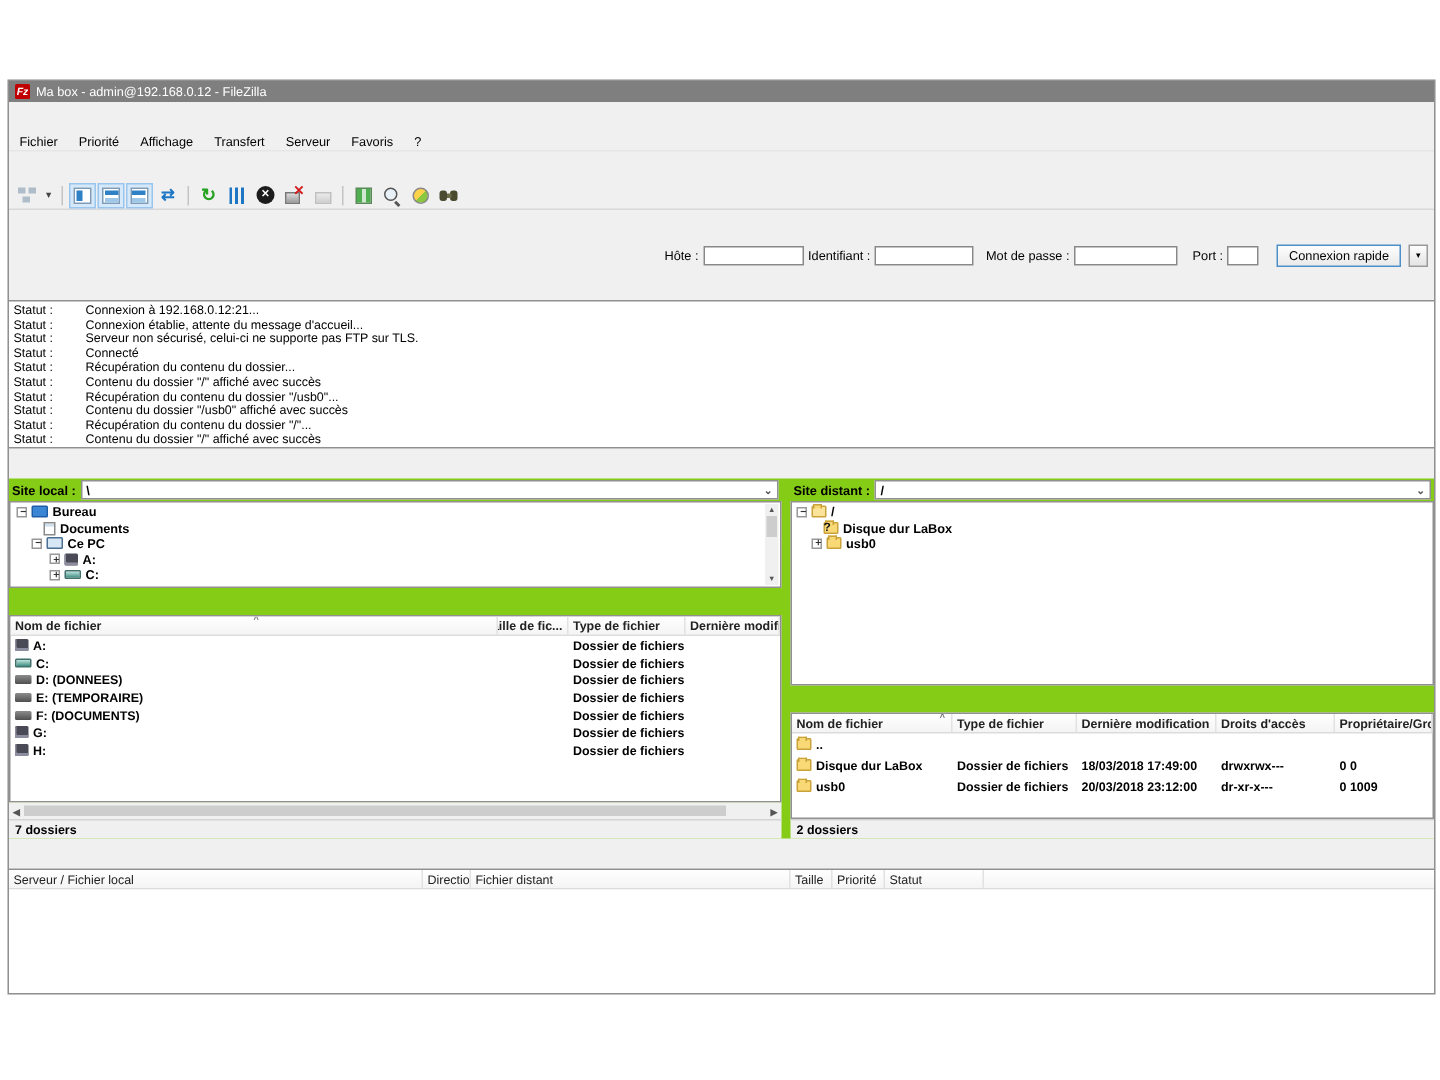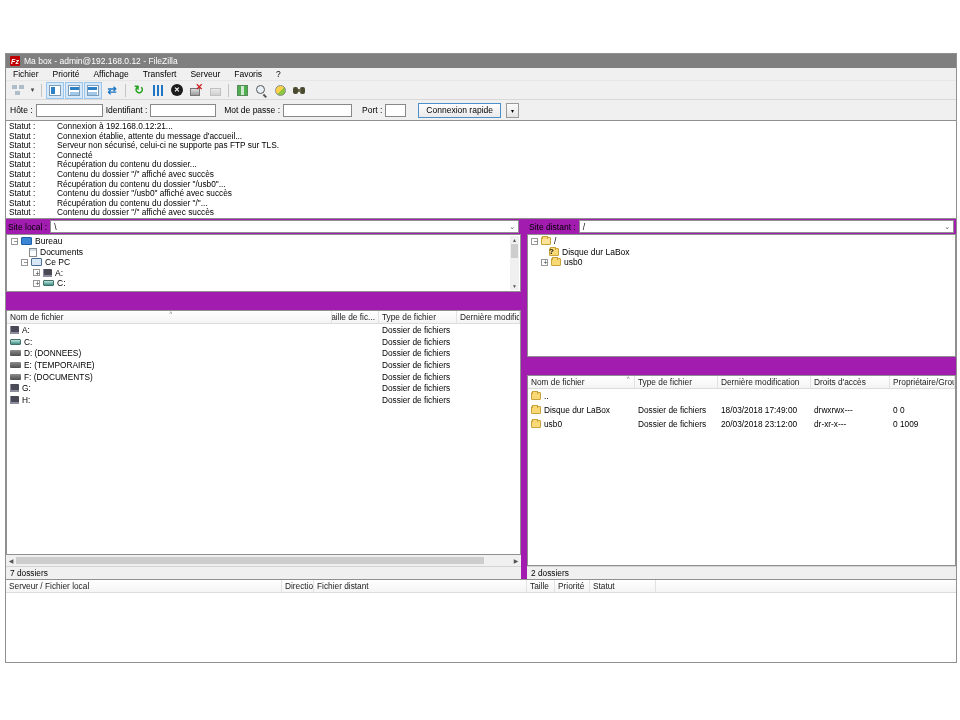--- a/index.html
+++ b/index.html
@@ -5,21 +5,21 @@
   * { box-sizing: border-box; }
   html,body { margin:0; padding:0; }
   body {
     width:960px; height:720px; background:#ffffff; position:relative;
     font-family:"Liberation Sans", sans-serif; color:#000;
     -webkit-font-smoothing:antialiased; overflow:hidden;
   }
   .window {
     position:absolute; left:5px; top:53px; width:952px; height:610px;
     border:1px solid #909090; background:#f0f0f0;
-    display:flex; flex-direction:column; font-size:8.5px;
+    display:flex; flex-direction:column; font-size:8.5px;gap:20px;
   }
   
   .titlebar { height:14px; background:#7f7f7f; color:#fff; display:flex; align-items:center; gap:4px; padding:0 4px; flex:none; }
   .app-icon { width:10px; height:10px; background:#c00000; color:#fff; border-radius:1px; font-size:7px; font-weight:bold; display:flex; align-items:center; justify-content:center; font-style:italic; flex:none; }
   .title-text { font-size:8.5px; white-space:nowrap; }
   
   .menubar { height:13px; display:flex; align-items:center; background:#f0f0f0; flex:none; border-bottom:1px solid #e6e6e6; }
   .menu-item { padding:0 7px; font-size:8.5px; cursor:default; }
   
   .toolbar { height:19px; display:flex; align-items:center; padding:0 3px; gap:1px; flex:none; border-bottom:1px solid #d8d8d8; }
@@ -51,33 +51,33 @@
   .g-reco::before { content:""; position:absolute; left:1px; top:3px; width:9px; height:6px; background:linear-gradient(#e6e6e6,#b5b5b5); border:1px solid #999; }
   .g-filter { width:11px; height:11px; position:relative; background:linear-gradient(90deg,#4fae4f 0 3px,#cfe7cf 3px 6px,#4fae4f 6px 9px); border:1px solid #5a8a5a; }
   .g-compare { width:12px; height:12px; position:relative; }
   .g-compare::before { content:""; position:absolute; left:1px; top:1px; width:7px; height:7px; border:1.5px solid #555; border-radius:50%; background:#e8f1f8; }
   .g-compare::after { content:""; position:absolute; right:0; bottom:0; width:4px; height:1.5px; background:#555; transform:rotate(45deg); }
   .g-sync { width:11px; height:11px; border-radius:50%; border:1px solid #888; background:linear-gradient(135deg,#ffd24a 50%,#8dc63f 50%); }
   .g-find { width:13px; height:9px; position:relative; }
   .g-find::before { content:""; position:absolute; left:0; top:1px; width:5px; height:7px; background:#4a4a30; border-radius:2px; box-shadow:7px 0 0 #4a4a30; }
   .g-find::after { content:""; position:absolute; left:5px; top:3px; width:3px; height:3px; background:#6b6b4a; }
   
-  .quickbar { height:20px; display:flex; align-items:center; padding:0 4px; flex:none; gap:3px; }
+  .quickbar { height:20px; display:flex; align-items:center; padding:0 4px; flex:none; gap:3px;justify-content:flex-end; }
   .qlabel { font-size:8.5px; white-space:nowrap; }
   .qinput { height:13px; border:1px solid #888; background:#fff; font-size:8.5px; padding:0 2px; font-family:"Liberation Sans", sans-serif; }
   .w-host { width:67px; } .w-user { width:66px; margin-right:5px; } .w-pass { width:69px; margin-right:7px; } .w-port { width:21px; margin-right:9px; }
   .qc-btn { height:15px; border:1px solid #4d90c9; background:linear-gradient(#fdfdfd,#eaeaea); font-size:8.5px; padding:0 7px; font-family:"Liberation Sans", sans-serif; }
   .qc-drop { width:13px; height:15px; border:1px solid #9a9a9a; background:linear-gradient(#fdfdfd,#e4e4e4); font-size:6px; display:flex; align-items:center; justify-content:center; margin-left:2px; }
   .qc-drop::after { content:"▾"; }
   
   .log { height:99px; flex:none; background:#fff; border-top:1px solid #909090; border-bottom:1px solid #909090; overflow:hidden; padding:1px 0 0 3px; }
   .log-line { display:flex; line-height:9.6px; font-size:8.3px; }
   .log-label { width:48px; flex:none; }
   
-  .main { flex:1; position:relative; background:#a21caf; }
+  .main { flex:1; position:relative; background:#84cc16;font-weight:bold; }
   .pane { position:absolute; top:0; bottom:0; display:flex; flex-direction:column; }
   .pane-local { left:0; width:515px; }
   .pane-remote { left:521px; right:0; }
   .path-row { height:15px; flex:none; display:flex; align-items:center; gap:3px; padding:1px 2px; }
   .path-label { white-space:nowrap; font-size:8.5px; }
   .path-combo { flex:1; height:13px; border:1px solid #909090; background:#fff; display:flex; align-items:center; justify-content:space-between; padding:0 3px; font-size:8.5px; }
   .combo-arrow { font-size:7px; color:#555; }
   .combo-arrow::after { content:"⌄"; }
   .tree { flex:none; background:#fff; border:1px solid #909090; position:relative; overflow:hidden; padding-top:1px; }
   .tree-local { height:58px; }

